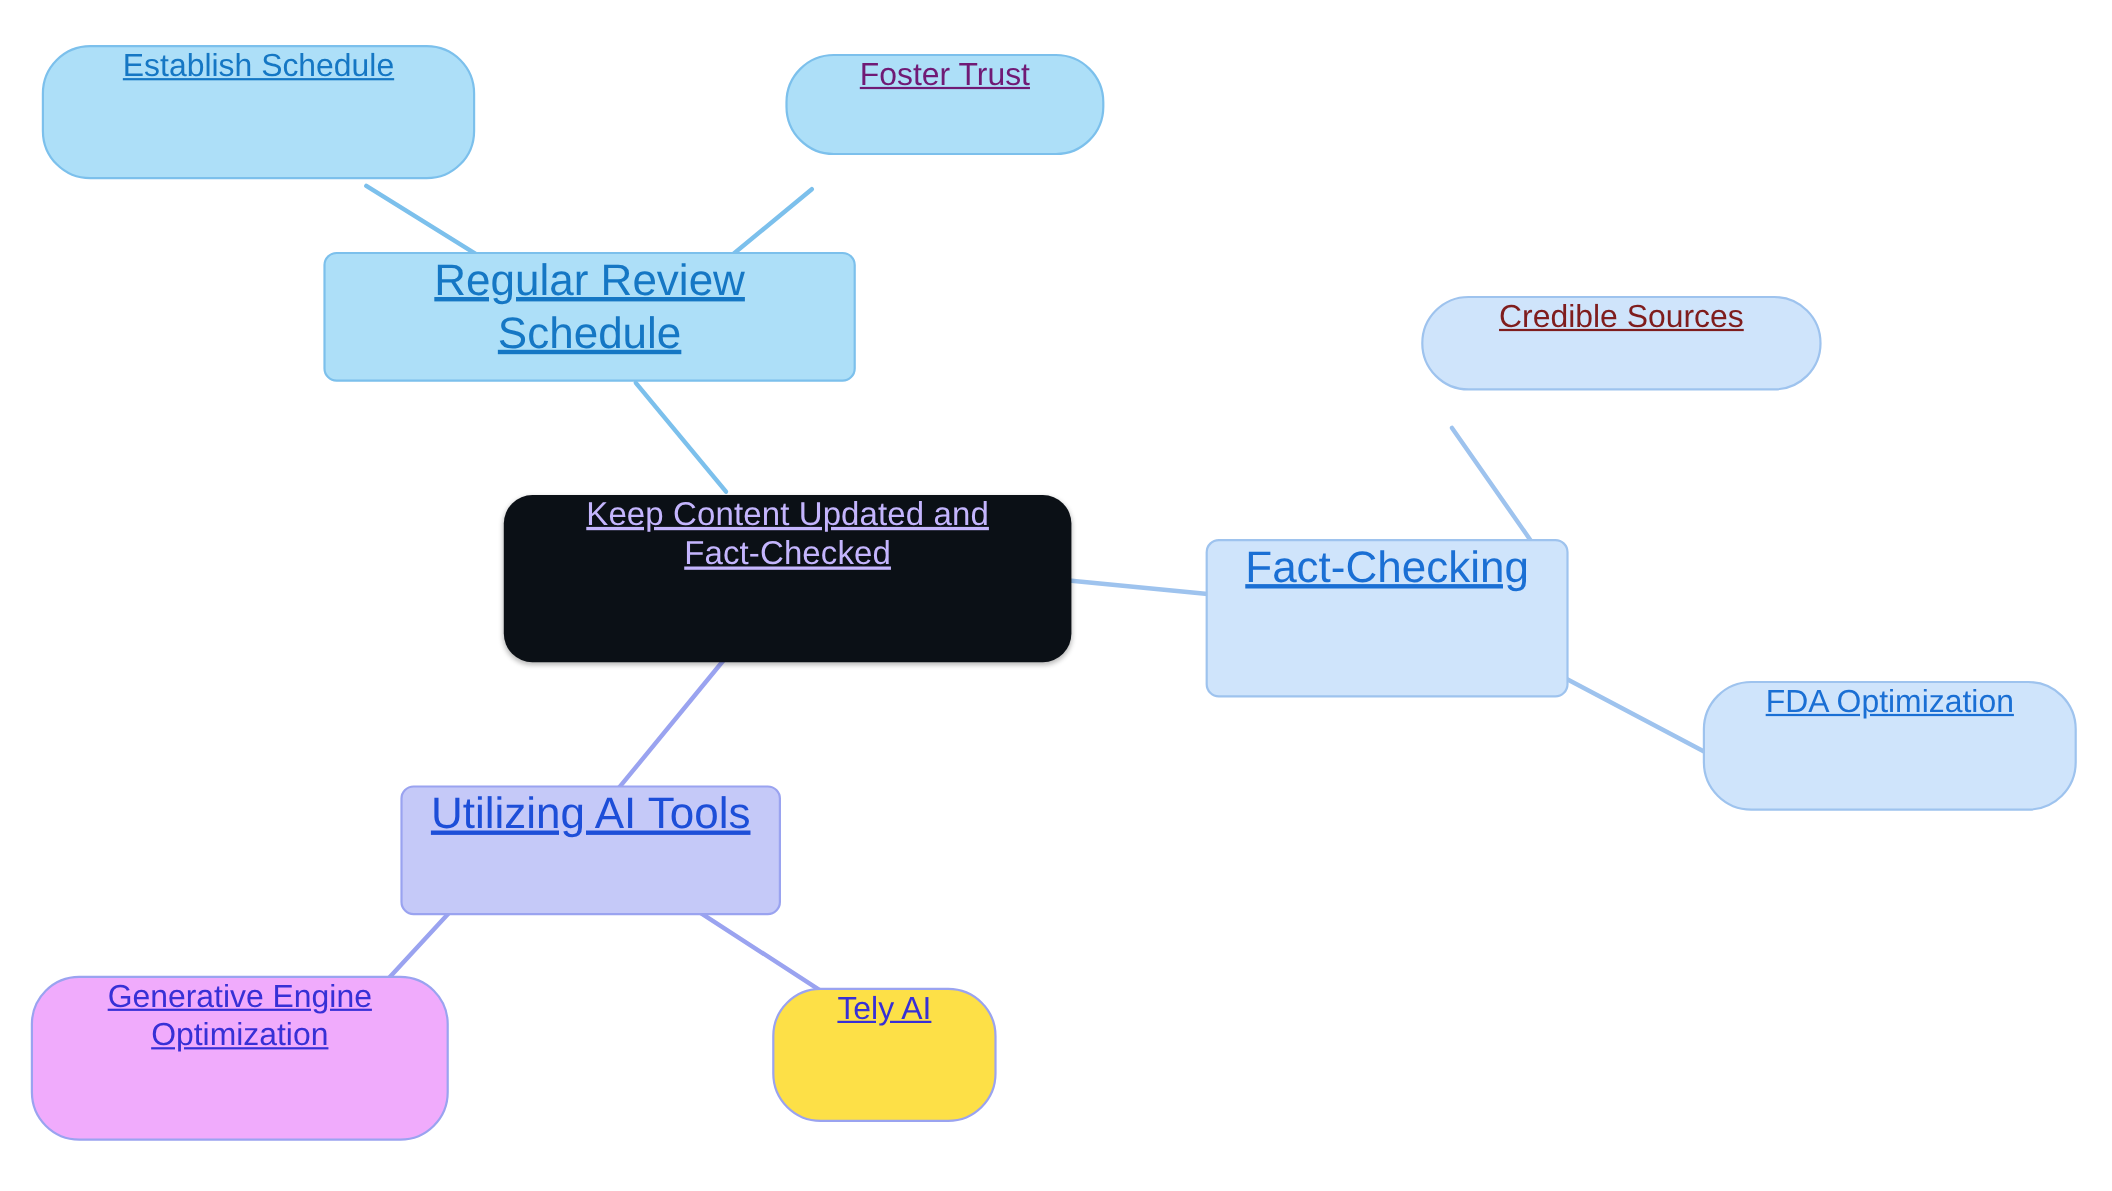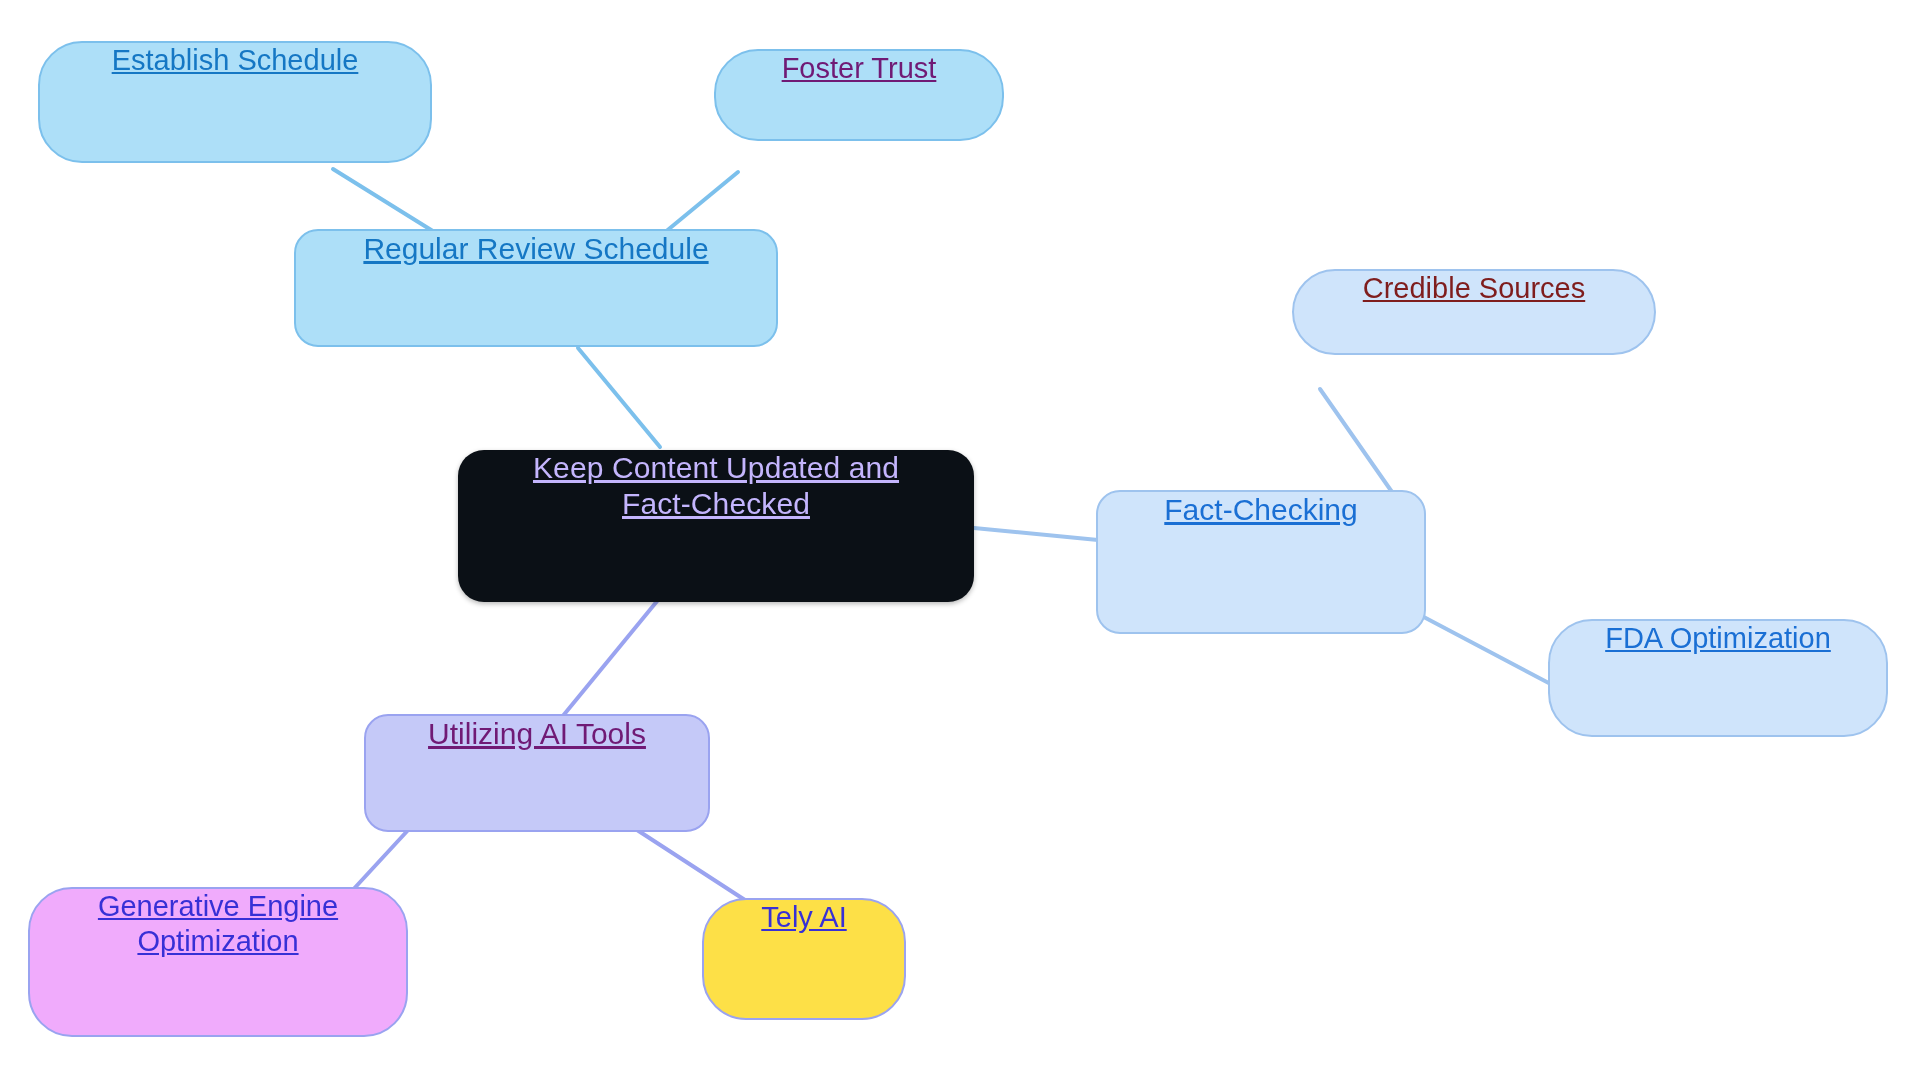--- a/index.html
+++ b/index.html
@@ -43,21 +43,21 @@
     padding: 0 14px;
     text-decoration: underline;
   }
   .node-root {
     border-radius: 26px;
     border-width: 0;
     font-size: 30px;
     letter-spacing: 0.1px;
     box-shadow: 0 2px 5px rgba(0,0,0,0.28);
   }
-  .node-branch { border-radius: 24px; font-size: 30px; }
+  .node-branch { border-radius: 12px; font-size: 40px; }
   .node-leaf   { border-radius: 44px; font-size: 29px; }
 </style>
 </head>
 <body style="background: rgb(255, 255, 255);">
 
 <div id="mindmap-canvas" style="background: rgb(255, 255, 255);">
   <svg id="edge-layer" viewBox="0 0 1920 1083" width="1920" height="1083" xmlns="http://www.w3.org/2000/svg">
       <line x1="660" y1="447" x2="578" y2="348" stroke="#7cc0ec" stroke-width="4" stroke-linecap="round"></line>
       <line x1="333" y1="169" x2="444" y2="238" stroke="#7cc0ec" stroke-width="4" stroke-linecap="round"></line>
       <line x1="738" y1="172" x2="658" y2="238" stroke="#7cc0ec" stroke-width="4" stroke-linecap="round"></line>
@@ -70,18 +70,18 @@
     </svg>
   <div id="node-layer">
       <div class="node node-root" style="left: 458px; top: 450px; width: 516px; height: 152px; background: rgb(11, 16, 22); color: #c4b5fd;"><span>Keep Content Updated and
 Fact-Checked</span></div>
       <div class="node node-branch" style="left: 294px; top: 229px; width: 484px; height: 118px; background: rgb(173, 223, 248); color: rgb(21, 119, 196); border-color: rgb(124, 192, 236);"><span>Regular Review Schedule</span></div>
       <div class="node node-leaf" style="left: 38px; top: 41px; width: 394px; height: 122px; background: rgb(173, 223, 248); color: rgb(21, 119, 196); border-color: rgb(124, 192, 236);"><span>Establish Schedule</span></div>
       <div class="node node-leaf" style="left: 714px; top: 49px; width: 290px; height: 92px; background: rgb(173, 223, 248); color: #701a75; border-color: rgb(124, 192, 236);"><span>Foster Trust</span></div>
       <div class="node node-branch" style="left: 1096px; top: 490px; width: 330px; height: 144px; background: rgb(207, 228, 251); color: rgb(26, 111, 212); border-color: rgb(158, 195, 238);"><span>Fact-Checking</span></div>
       <div class="node node-leaf" style="left: 1252px; top: 269px; width: 364px; height: 86px; background: rgb(207, 228, 251); color: #7f1d1d; border-color: rgb(158, 195, 238); margin-left: 40px;"><span>Credible Sources</span></div>
       <div class="node node-leaf" style="left: 1548px; top: 619px; width: 340px; height: 118px; background: rgb(207, 228, 251); color: rgb(26, 111, 212); border-color: rgb(158, 195, 238);"><span>FDA Optimization</span></div>
-      <div class="node node-branch" style="left: 364px; top: 714px; width: 346px; height: 118px; background: rgb(197, 201, 248); color: #701a75; border-color: rgb(154, 163, 240);"><span>Utilizing AI Tools</span></div>
+      <div class="node node-branch" style="left: 364px; top: 714px; width: 346px; height: 118px; background: rgb(197, 201, 248); color: #1d4ed8; border-color: rgb(154, 163, 240);"><span>Utilizing AI Tools</span></div>
       <div class="node node-leaf" style="left: 28px; top: 887px; width: 380px; height: 150px; background: #f0abfc; color: rgb(55, 48, 214); border-color: rgb(154, 163, 240);"><span>Generative Engine
 Optimization</span></div>
       <div class="node node-leaf" style="left: 702px; top: 898px; width: 204px; height: 122px; background: #fde047; color: rgb(55, 48, 214); border-color: rgb(154, 163, 240);"><span>Tely AI</span></div>
     </div>
 </div>
 
 </body></html>

